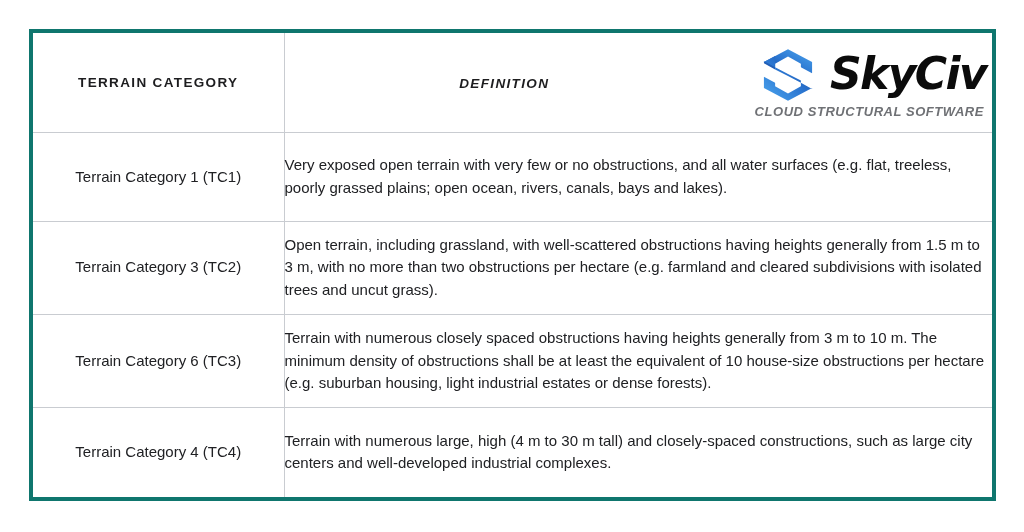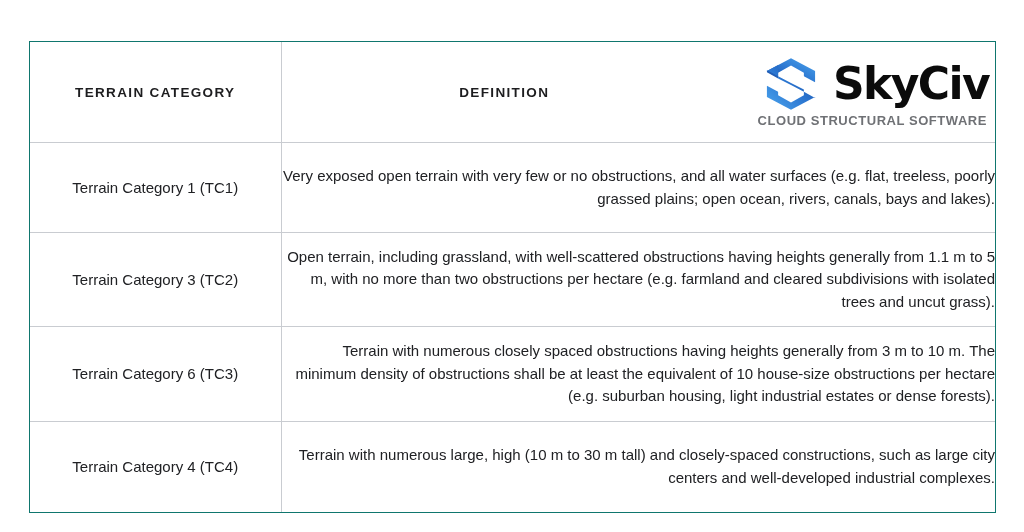--- a/index.html
+++ b/index.html
@@ -20,23 +20,22 @@
     background: #ffffff;
     overflow: hidden;
   }
   .table-wrap {
     position: absolute;
     left: 29px;
     top: 29px;
     width: 967px;
     height: 472px;
     box-sizing: border-box;
-    border: 1px solid #0f766e;
+    border: 4px solid #0f766e;
     background: #ffffff;
-    margin-top: 12px;
   }
   table.terrain-table {
     width: 100%;
     height: 100%;
     border-collapse: collapse;
     table-layout: fixed;
   }
   table.terrain-table col.col-cat { width: 251px; }
   table.terrain-table col.col-def { width: auto; }
 
@@ -68,20 +67,21 @@
     padding: 0 10px;
   }
   .def-head-cell {
     position: relative;
     padding: 0;
   }
   .def-head-inner {
     position: relative;
     width: 100%;
     height: 84px;
+    font-style: italic;
   }
   .th-def-label {
     position: absolute;
     left: 0;
     right: 0;
     top: 50%;
     transform: translateY(-50%);
     text-align: center;
     font-size: 13.5px;
     font-weight: bold;
@@ -132,21 +132,21 @@
 
   
   .cat-cell {
     text-align: center;
     font-size: 15px;
     color: #202124;
     padding: 8px 8px;
     line-height: 1.35;
   }
   .def-cell {
-    text-align: right;
+    text-align: left;
     font-size: 15px;
     color: #202124;
     padding: 10px 13px;
     line-height: 1.5;
   }
   .row-1 { height: 75px; }
   .row-2 { height: 79px; }
   .row-3 { height: 78px; }
   .row-4 { height: 79px; }
   .row-5 { height: 76px; }
@@ -192,26 +192,26 @@
             </div>
           </th>
         </tr>
 
         <tr class="row-1">
           <td class="cat-cell">Terrain Category 1 (TC1)</td>
           <td class="def-cell">Very exposed open terrain with very few or no obstructions, and all water surfaces (e.g. flat, treeless, poorly grassed plains; open ocean, rivers, canals, bays and lakes).</td>
         </tr>
         <tr class="row-2">
           <td class="cat-cell">Terrain Category 3 (TC2)</td>
-          <td class="def-cell">Open terrain, including grassland, with well-scattered obstructions having heights generally from 1.1 m to 5 m, with no more than two obstructions per hectare (e.g. farmland and cleared subdivisions with isolated trees and uncut grass).</td>
+          <td class="def-cell">Open terrain, including grassland, with well-scattered obstructions having heights generally from 1.5 m to 3 m, with no more than two obstructions per hectare (e.g. farmland and cleared subdivisions with isolated trees and uncut grass).</td>
         </tr>
         <tr class="row-4">
           <td class="cat-cell">Terrain Category 6 (TC3)</td>
           <td class="def-cell">Terrain with numerous closely spaced obstructions having heights generally from 3 m to 10 m. The minimum density of obstructions shall be at least the equivalent of 10 house-size obstructions per hectare (e.g. suburban housing, light industrial estates or dense forests).</td>
         </tr>
         <tr class="row-5">
           <td class="cat-cell">Terrain Category 4 (TC4)</td>
-          <td class="def-cell">Terrain with numerous large, high (10 m to 30 m tall) and closely-spaced constructions, such as large city centers and well-developed industrial complexes.</td>
+          <td class="def-cell">Terrain with numerous large, high (4 m to 30 m tall) and closely-spaced constructions, such as large city centers and well-developed industrial complexes.</td>
         </tr>
       </tbody>
     </table>
   </div>
 </div>
 
 </body></html>

